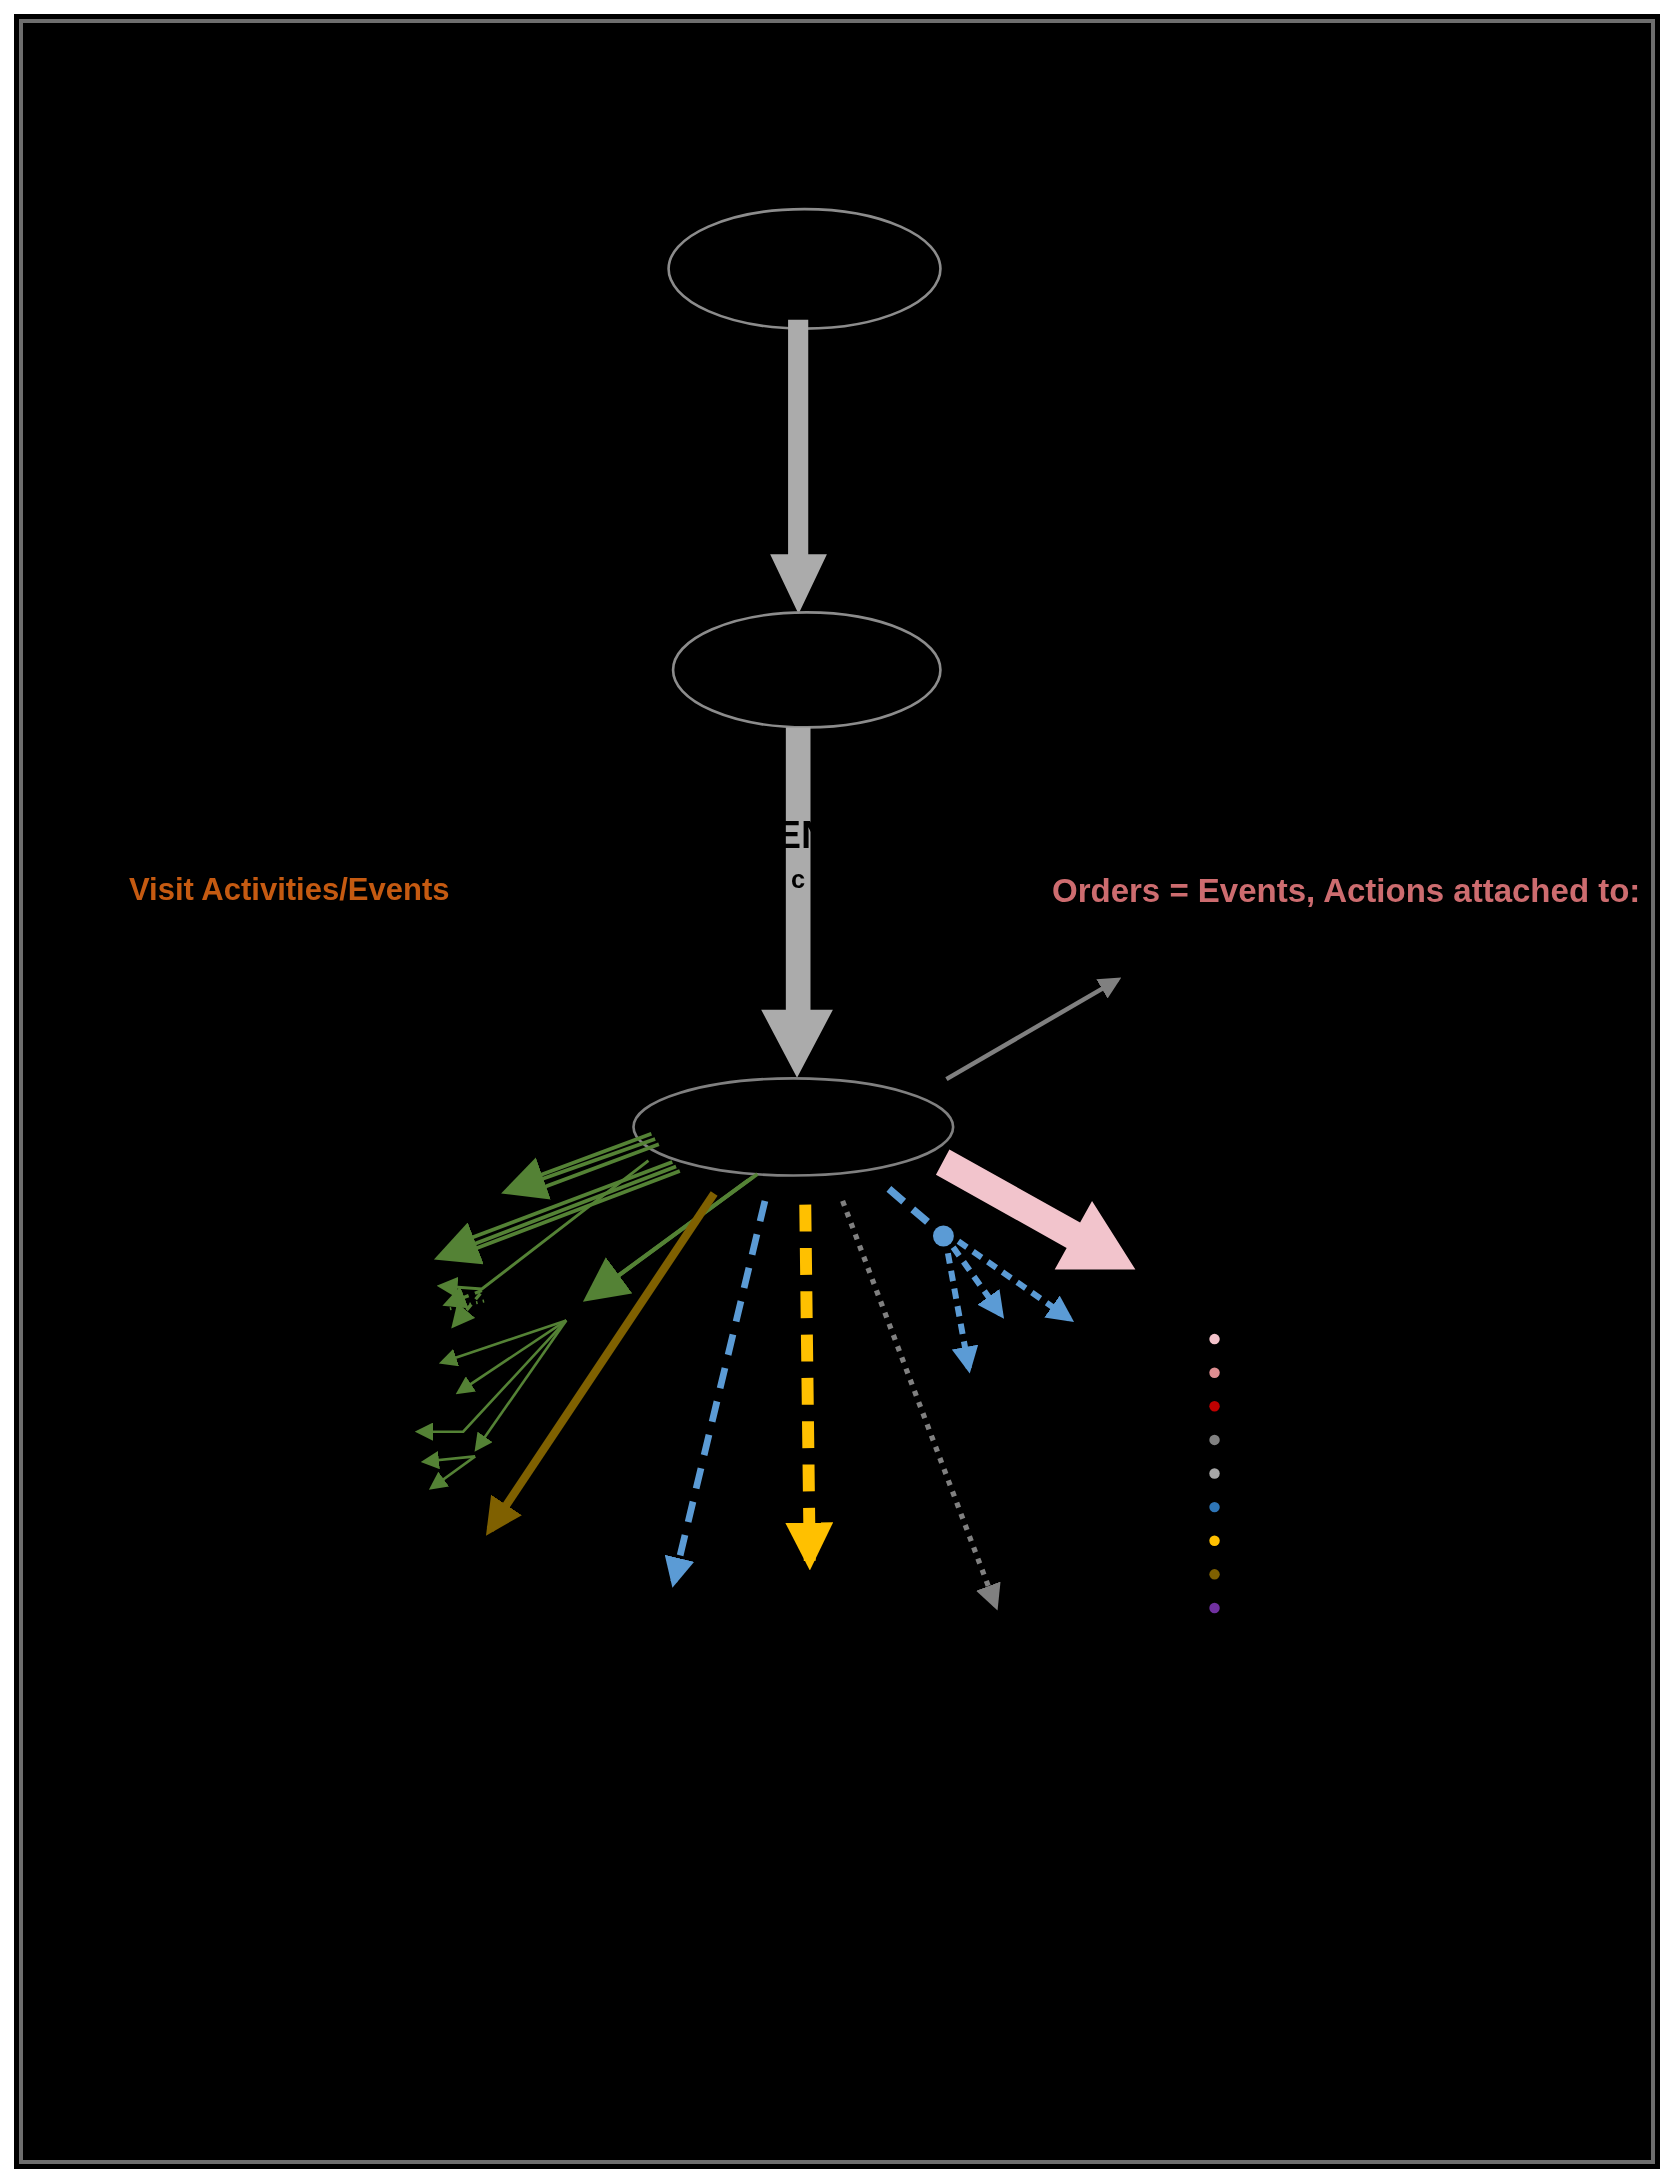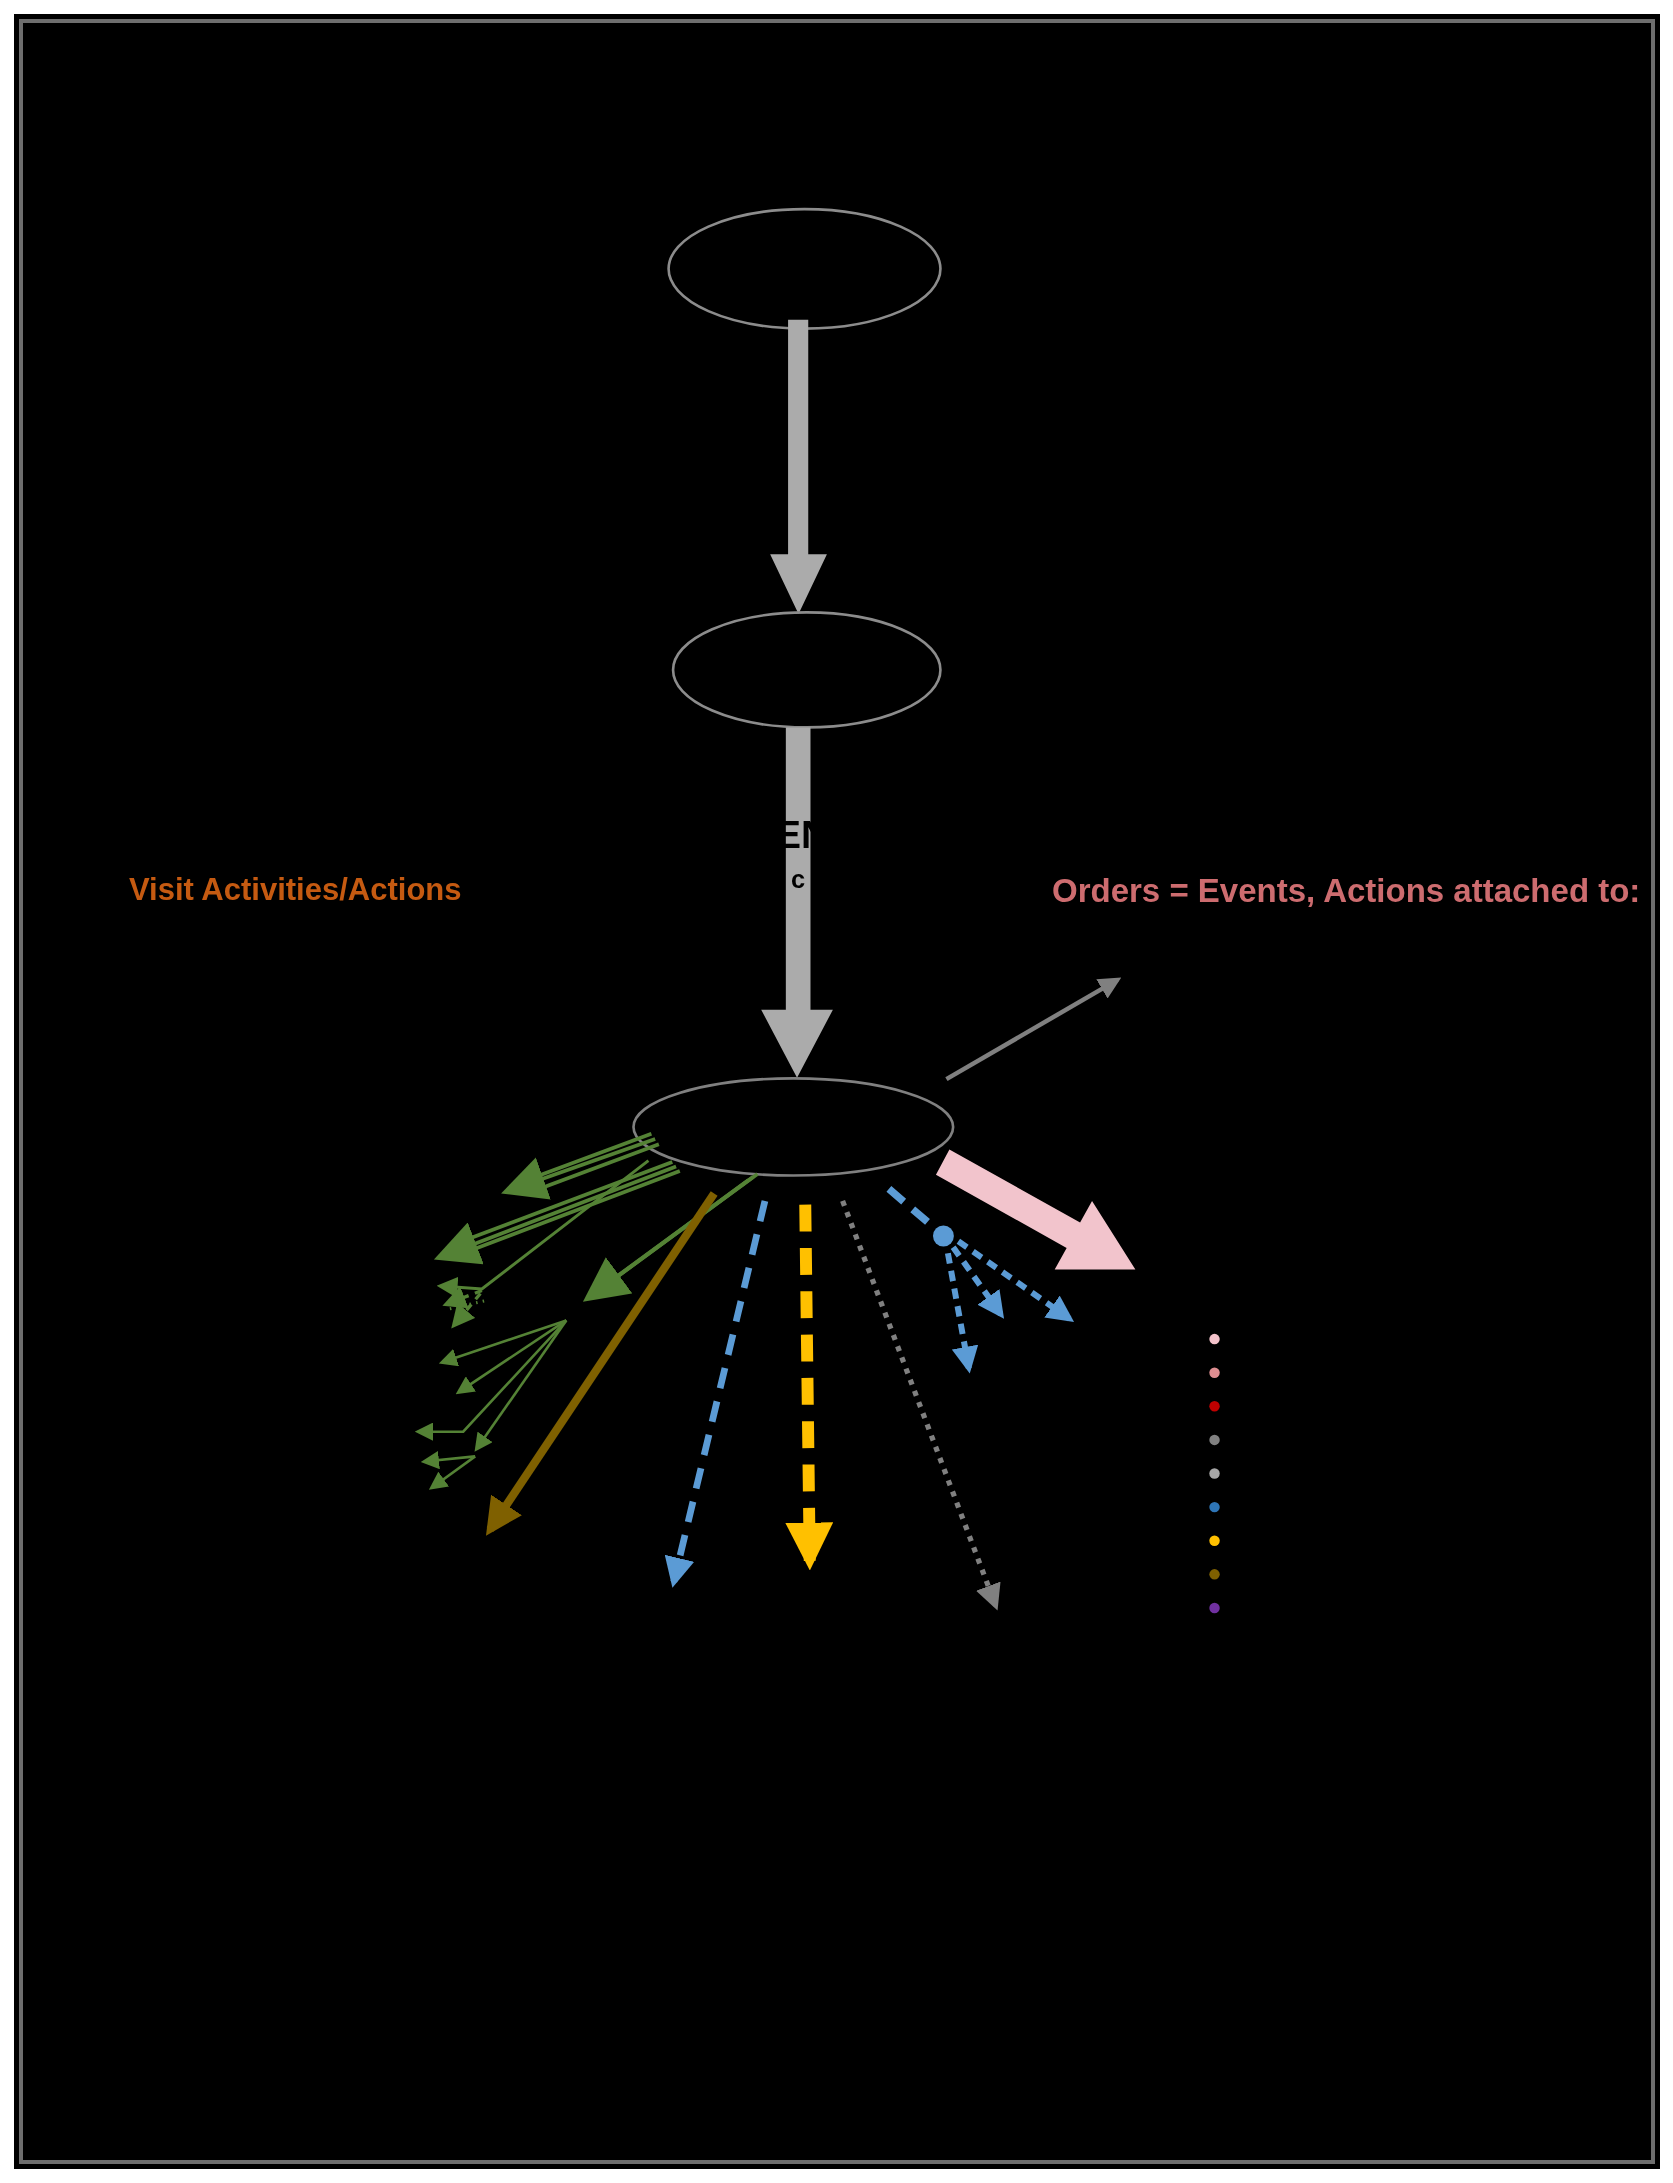--- a/index.html
+++ b/index.html
@@ -110,17 +110,17 @@
       <circle cx="1626" cy="2018" r="7" fill="#2E75B6"></circle>
       <circle cx="1626" cy="2063" r="7" fill="#FFC000"></circle>
       <circle cx="1626" cy="2108" r="7" fill="#7F6000"></circle>
       <circle cx="1626" cy="2153" r="7" fill="#7030A0"></circle>
     </g>
   </svg>
 
   <div class="frag1">EN</div>
   <div class="frag2">, c</div>
 
-  <div class="lbl lbl-visit">Visit Activities/Actions</div>
+  <div class="lbl lbl-visit">Visit Activities/Events</div>
   <div class="lbl lbl-orders">Orders = Events, Actions attached to:</div>
 
 </div>
 
 
 </body></html>

